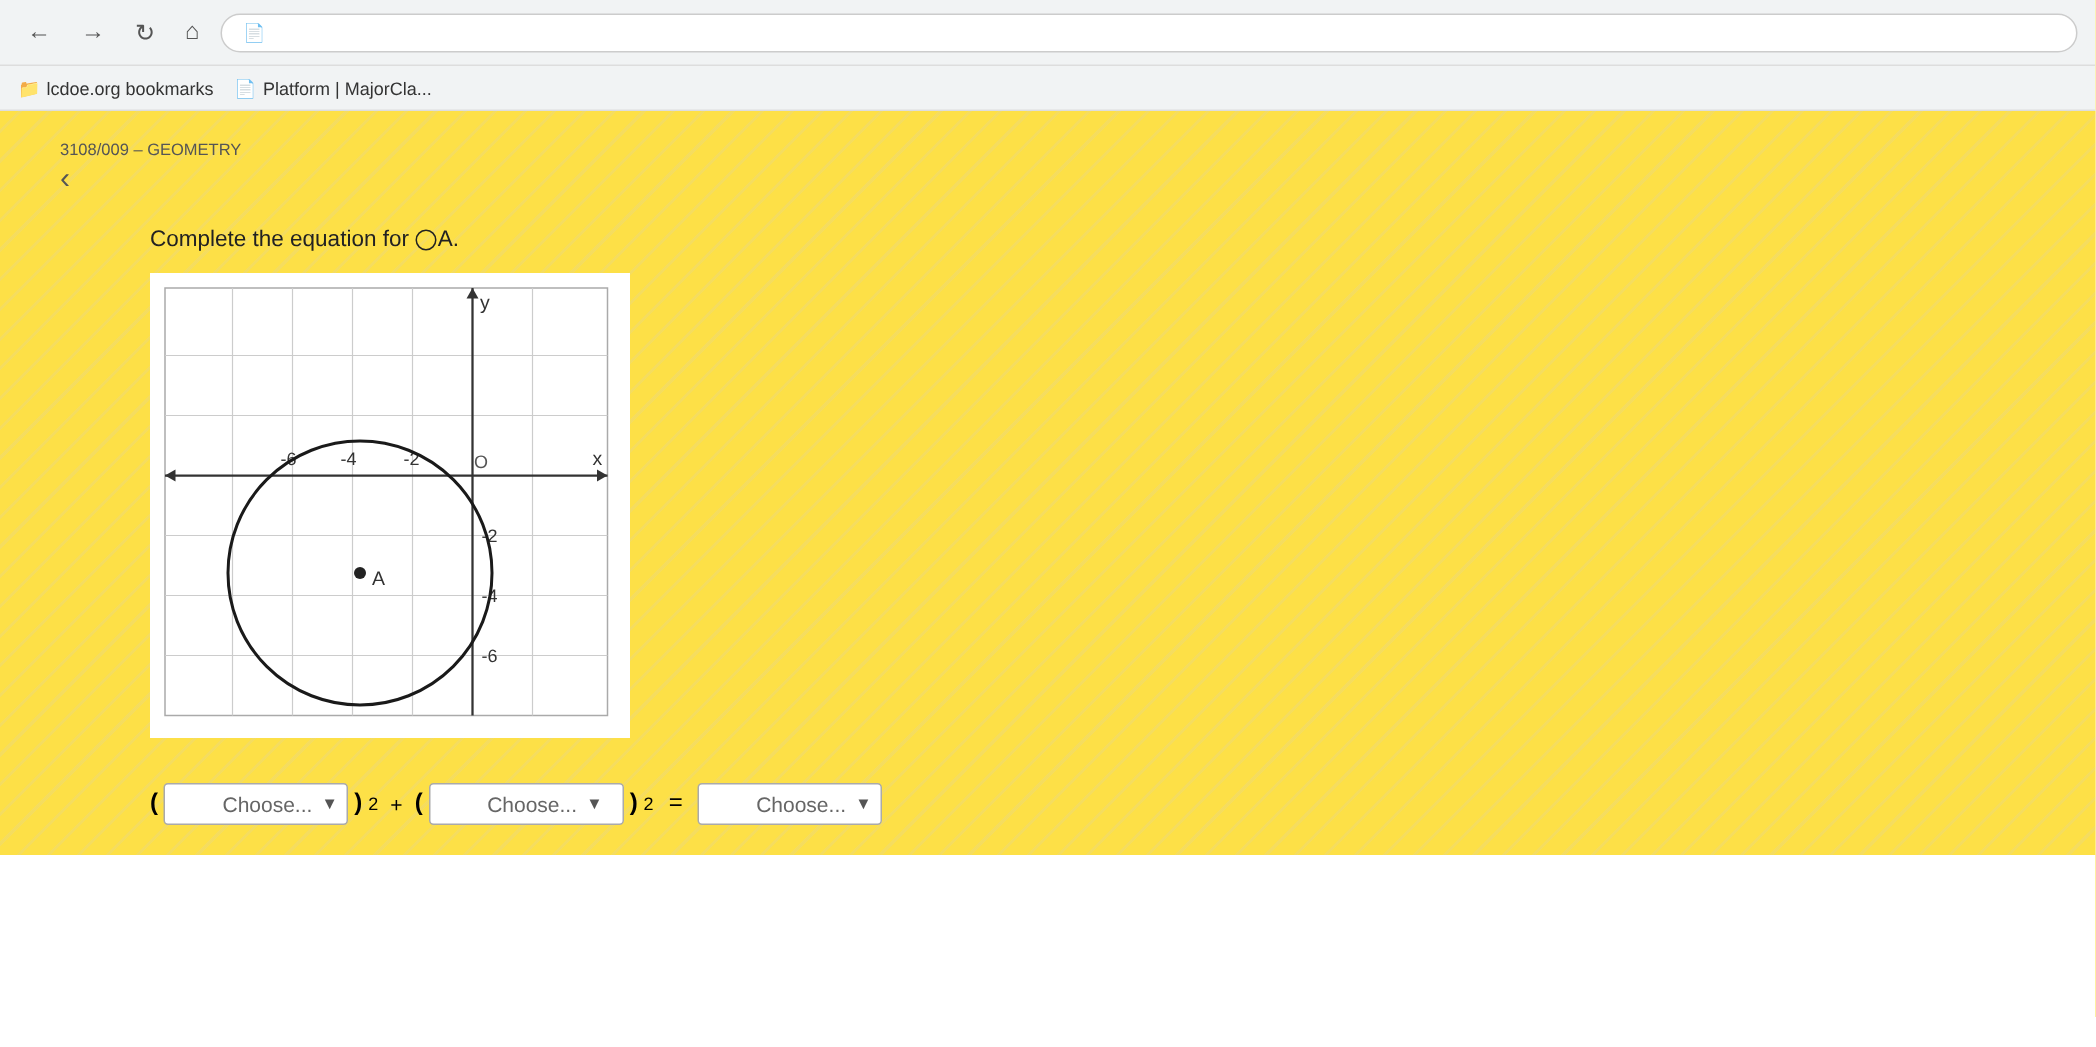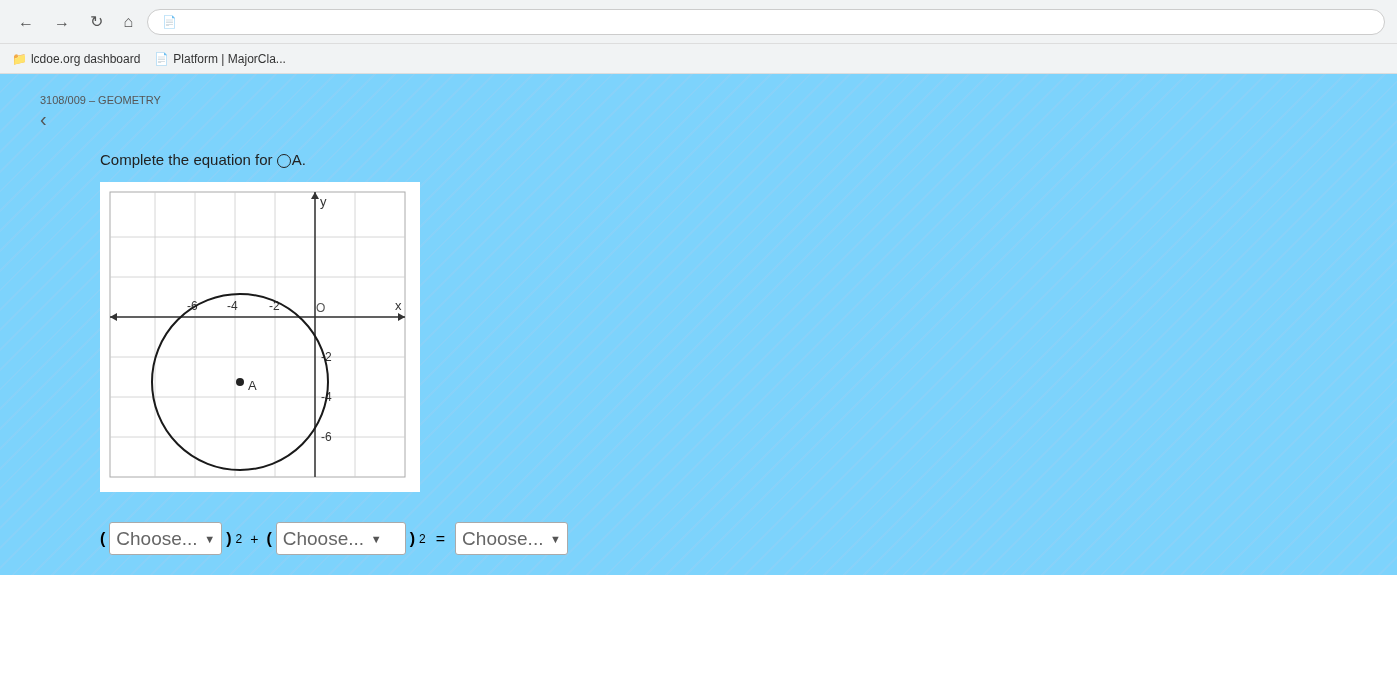--- a/index.html
+++ b/index.html
@@ -53,21 +53,21 @@
       display: flex;
       align-items: center;
       gap: 4px;
       cursor: pointer;
       color: #333;
       text-decoration: none;
     }
 
     
     .page-content {
-      background: #7dd3fc;
+      background: #fde047;
       padding: 20px 40px;
       position: relative;
     }
 
     
     .page-content::before {
       content: '';
       position: absolute;
       top: 0; left: 0; right: 0; bottom: 0;
       background: repeating-linear-gradient(
@@ -154,27 +154,28 @@
       display: inline-flex;
       align-items: center;
       border: 1.5px solid #aaa;
       border-radius: 3px;
       background: #fff;
       padding: 5px 6px;
     }
     .dropdown-select {
       border: none;
       outline: none;
-      font-size: 19px;
+      font-size: 14px;
       color: #666;
       background: transparent;
       cursor: pointer;
       appearance: none;
       -webkit-appearance: none;
       padding-right: 16px;
+      margin-left: 32px;
     }
     .dropdown-chevron {
       font-size: 11px;
       color: #555;
       margin-left: -10px;
       pointer-events: none;
     }
     .superscript {
       font-size: 12px;
       vertical-align: super;
@@ -202,21 +203,21 @@
   <button class="nav-btn">↻</button>
   <button class="nav-btn">⌂</button>
   <div class="address-bar">
     <span style="font-size:12px;">📄</span>
   </div>
 </div>
 
 <div class="bookmarks-bar">
   <a class="bookmark-item">
     <span style="font-size:12px;">📁</span>
-    <span>lcdoe.org dashboard</span>
+    <span>lcdoe.org bookmarks</span>
   </a>
   <a class="bookmark-item">
     <span style="font-size:12px;">📄</span>
     <span>Platform | MajorCla...</span>
   </a>
 </div>
 
 <div class="page-content">
 
   <div class="breadcrumb-area">

